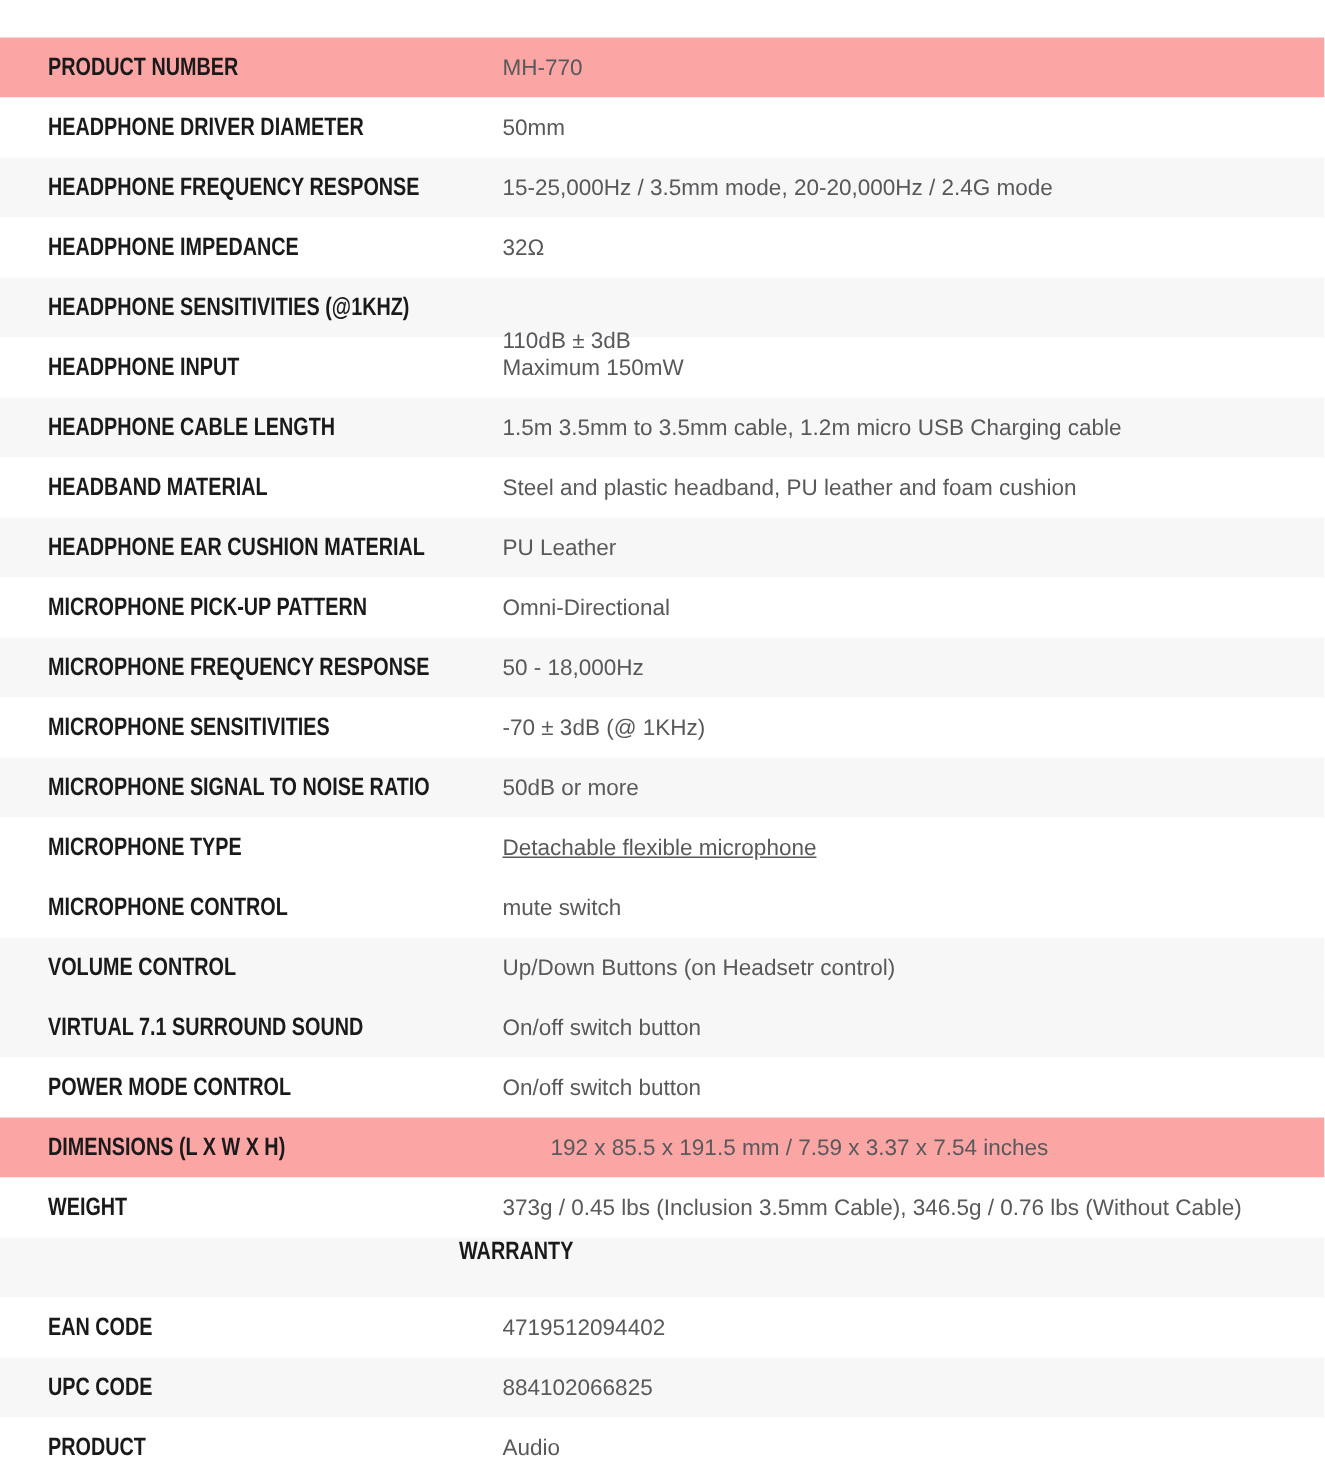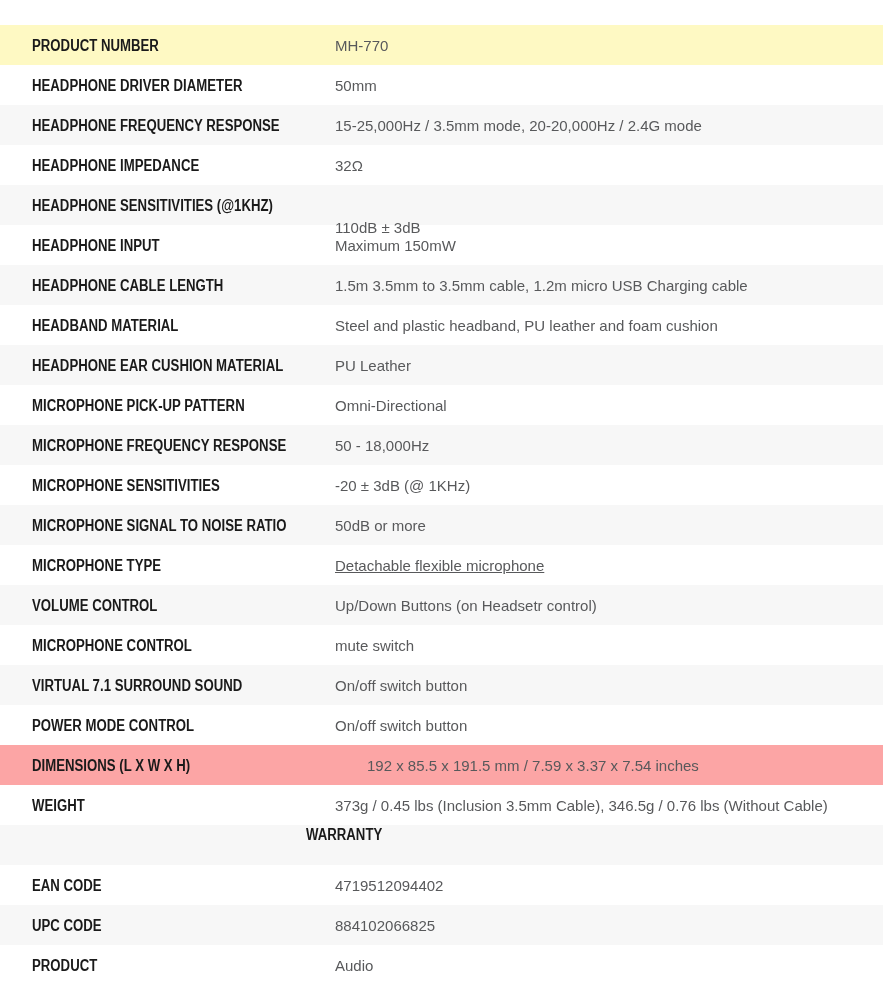--- a/index.html
+++ b/index.html
@@ -54,21 +54,21 @@
     font-size: 15px;
     font-weight: 400;
     color: #58595b;
     white-space: nowrap;
   }
 </style>
 </head>
 <body>
 
 <div class="spec-table" style="background: rgb(255, 255, 255);">
-    <div class="spec-row alt" style="background: #fef9c3;">
+    <div class="spec-row alt" style="background: #fca5a5;">
       <div class="spec-label"><span class="label-inner" style="color: rgb(26, 26, 26);">PRODUCT NUMBER</span></div>
       <div class="spec-value" style="color: rgb(88, 89, 91);">MH-770</div>
     </div>
     <div class="spec-row">
       <div class="spec-label"><span class="label-inner" style="color: rgb(26, 26, 26);">HEADPHONE DRIVER DIAMETER</span></div>
       <div class="spec-value" style="color: rgb(88, 89, 91);">50mm</div>
     </div>
     <div class="spec-row alt" style="background: rgb(247, 247, 247);">
       <div class="spec-label"><span class="label-inner" style="color: rgb(26, 26, 26);">HEADPHONE FREQUENCY RESPONSE</span></div>
       <div class="spec-value" style="color: rgb(88, 89, 91);">15-25,000Hz / 3.5mm mode, 20-20,000Hz / 2.4G mode</div>
@@ -100,37 +100,37 @@
     <div class="spec-row">
       <div class="spec-label"><span class="label-inner" style="color: rgb(26, 26, 26);">MICROPHONE PICK-UP PATTERN</span></div>
       <div class="spec-value" style="color: rgb(88, 89, 91);">Omni-Directional</div>
     </div>
     <div class="spec-row alt" style="background: rgb(247, 247, 247);">
       <div class="spec-label"><span class="label-inner" style="color: rgb(26, 26, 26);">MICROPHONE FREQUENCY RESPONSE</span></div>
       <div class="spec-value" style="color: rgb(88, 89, 91);">50 - 18,000Hz</div>
     </div>
     <div class="spec-row">
       <div class="spec-label"><span class="label-inner" style="color: rgb(26, 26, 26);">MICROPHONE SENSITIVITIES</span></div>
-      <div class="spec-value" style="color: rgb(88, 89, 91);">-20 ± 3dB (@ 1KHz)</div>
+      <div class="spec-value" style="color: rgb(88, 89, 91);">-70 ± 3dB (@ 1KHz)</div>
     </div>
     <div class="spec-row alt" style="background: rgb(247, 247, 247);">
       <div class="spec-label"><span class="label-inner" style="color: rgb(26, 26, 26);">MICROPHONE SIGNAL TO NOISE RATIO</span></div>
       <div class="spec-value" style="color: rgb(88, 89, 91);">50dB or more</div>
     </div>
     <div class="spec-row">
       <div class="spec-label"><span class="label-inner" style="color: rgb(26, 26, 26);">MICROPHONE TYPE</span></div>
       <div class="spec-value" style="color: rgb(88, 89, 91); text-decoration: underline;">Detachable flexible microphone</div>
     </div>
+    <div class="spec-row">
+      <div class="spec-label"><span class="label-inner" style="color: rgb(26, 26, 26);">MICROPHONE CONTROL</span></div>
+      <div class="spec-value" style="color: rgb(88, 89, 91);">mute switch</div>
+    </div>
     <div class="spec-row alt" style="background: rgb(247, 247, 247);">
       <div class="spec-label"><span class="label-inner" style="color: rgb(26, 26, 26);">VOLUME CONTROL</span></div>
       <div class="spec-value" style="color: rgb(88, 89, 91);">Up/Down Buttons (on Headsetr control)</div>
-    </div>
-    <div class="spec-row">
-      <div class="spec-label"><span class="label-inner" style="color: rgb(26, 26, 26);">MICROPHONE CONTROL</span></div>
-      <div class="spec-value" style="color: rgb(88, 89, 91);">mute switch</div>
     </div>
     <div class="spec-row alt" style="background: rgb(247, 247, 247);">
       <div class="spec-label"><span class="label-inner" style="color: rgb(26, 26, 26);">VIRTUAL 7.1 SURROUND SOUND</span></div>
       <div class="spec-value" style="color: rgb(88, 89, 91);">On/off switch button</div>
     </div>
     <div class="spec-row">
       <div class="spec-label"><span class="label-inner" style="color: rgb(26, 26, 26);">POWER MODE CONTROL</span></div>
       <div class="spec-value" style="color: rgb(88, 89, 91);">On/off switch button</div>
     </div>
     <div class="spec-row alt" style="background: #fca5a5; gap: 32px;">

